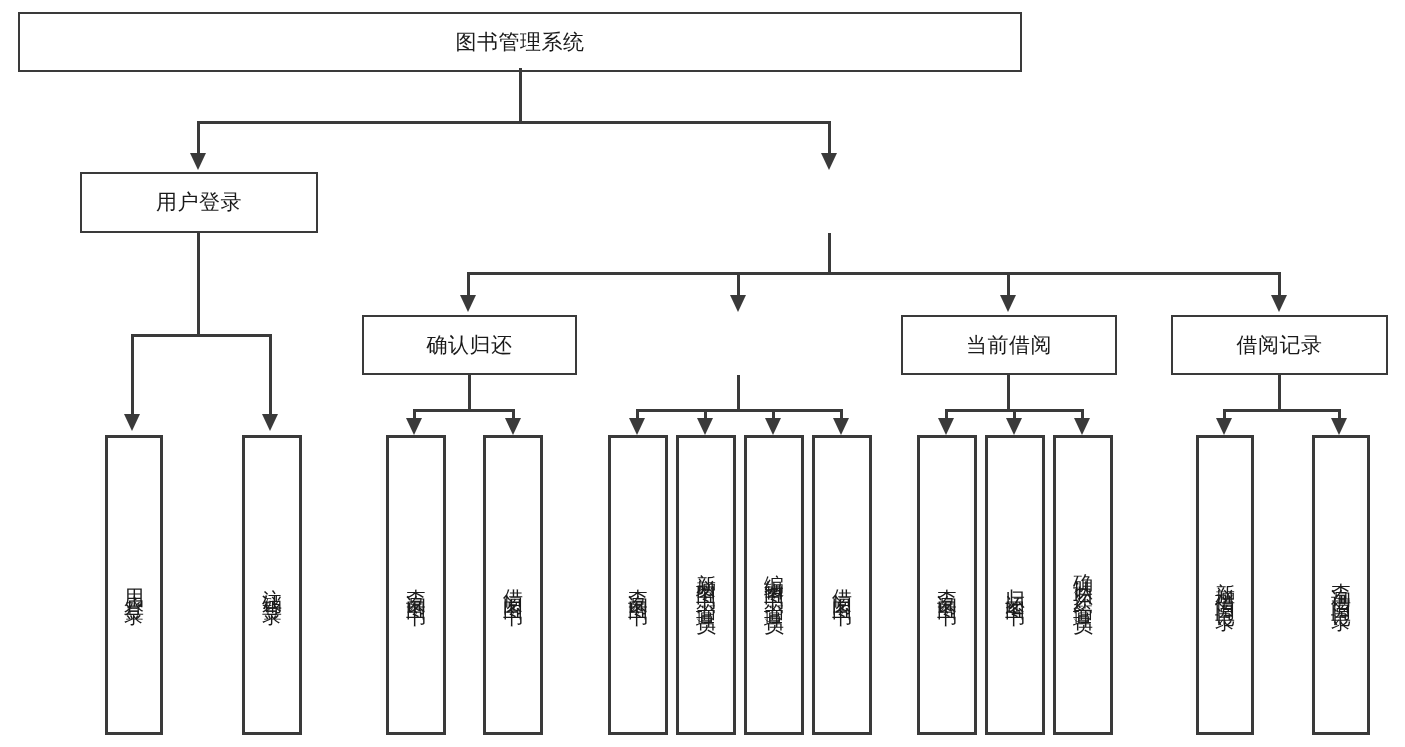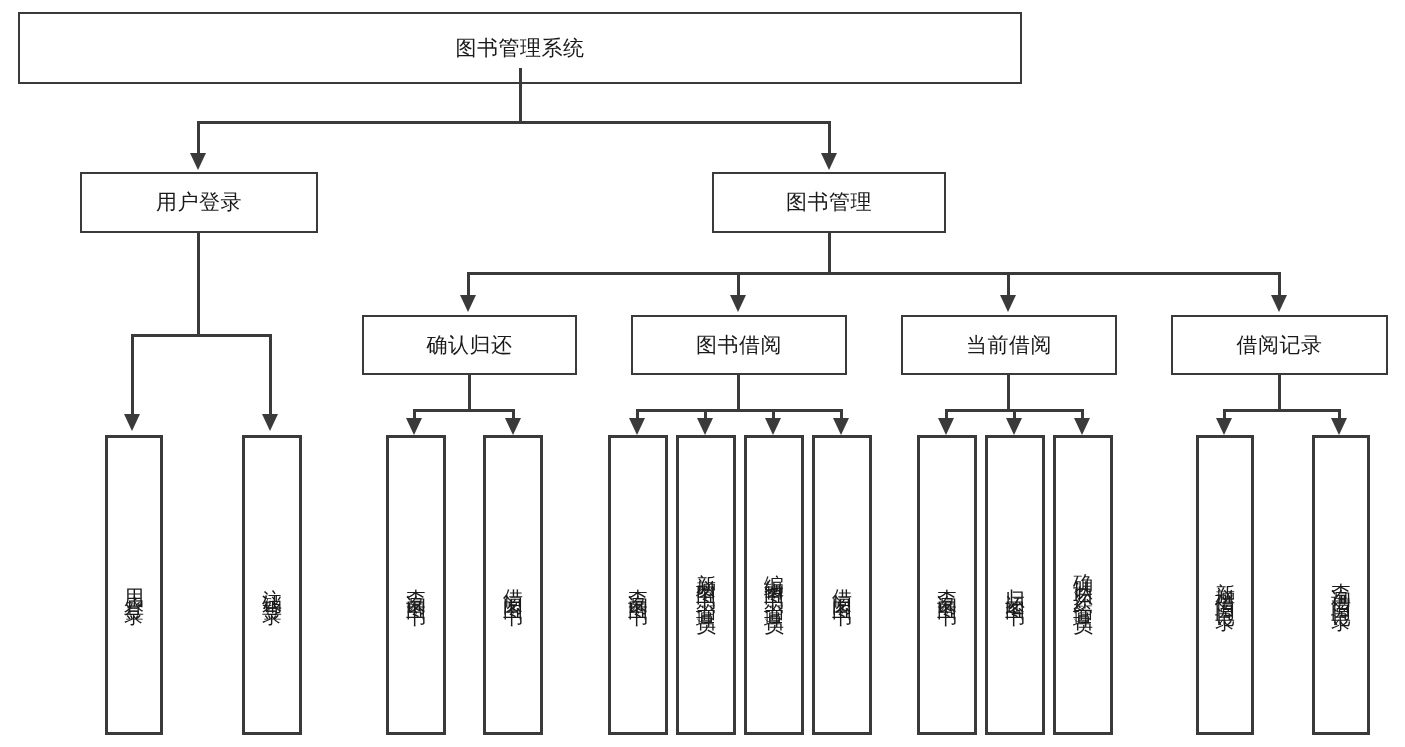--- a/index.html
+++ b/index.html
@@ -75,40 +75,37 @@
     font-size: 17px;
     letter-spacing: 0.5px;
     white-space: nowrap;
   }
 </style>
 </head>
 <body>
 
 <div id="canvas">
 
-  <div class="node root" style="left:18px; top:12px; width:1004px; height:72px;">
+  <div class="node root" style="left:18px; top:12px; width:1004px; height:60px;">
     <span class="node-label">图书管理系统</span>
   </div>
 
   <div class="conn vline" style="left:519px; top:68px; width:3px; height:56px;"></div>
 
   <div class="conn hline" style="left:197px; top:121px; width:634px; height:3px;"></div>
 
   <div class="conn vline" style="left:197px; top:121px; width:3px; height:34px;"></div>
   <div class="arrow" style="left:190px; top:153px;"></div>
   <div class="conn vline" style="left:828px; top:121px; width:3px; height:34px;"></div>
   <div class="arrow" style="left:821px; top:153px;"></div>
 
   <div class="node" style="left:80px; top:172px; width:238px; height:61px;">
     <span class="node-label">用户登录</span>
   </div>
 
-  <div class="node" style="left:712px; top:172px; width:234px; height:61px;">
-    <span class="node-label">图书管理</span>
-  </div>
 
   <div class="conn vline" style="left:197px; top:233px; width:3px; height:103px;"></div>
   <div class="conn hline" style="left:131px; top:334px; width:140px; height:3px;"></div>
   <div class="conn vline" style="left:131px; top:334px; width:3px; height:82px;"></div>
   <div class="arrow" style="left:124px; top:414px;"></div>
   <div class="conn vline" style="left:269px; top:334px; width:3px; height:82px;"></div>
   <div class="arrow" style="left:262px; top:414px;"></div>
 
   <div class="conn vline" style="left:828px; top:233px; width:3px; height:41px;"></div>
   <div class="conn hline" style="left:467px; top:272px; width:814px; height:3px;"></div>
@@ -120,23 +117,20 @@
   <div class="arrow" style="left:730px; top:295px;"></div>
 
   <div class="conn vline" style="left:1007px; top:272px; width:3px; height:25px;"></div>
   <div class="arrow" style="left:1000px; top:295px;"></div>
 
   <div class="conn vline" style="left:1278px; top:272px; width:3px; height:25px;"></div>
   <div class="arrow" style="left:1271px; top:295px;"></div>
 
   <div class="node" style="left:362px; top:315px; width:215px; height:60px;">
     <span class="node-label">确认归还</span>
-  </div>
-  <div class="node" style="left:631px; top:315px; width:216px; height:60px;">
-    <span class="node-label">图书借阅</span>
   </div>
   <div class="node" style="left:901px; top:315px; width:216px; height:60px;">
     <span class="node-label">当前借阅</span>
   </div>
   <div class="node" style="left:1171px; top:315px; width:217px; height:60px;">
     <span class="node-label">借阅记录</span>
   </div>
 
   <div class="conn vline" style="left:468px; top:375px; width:3px; height:36px;"></div>
   <div class="conn hline" style="left:413px; top:409px; width:102px; height:3px;"></div>

